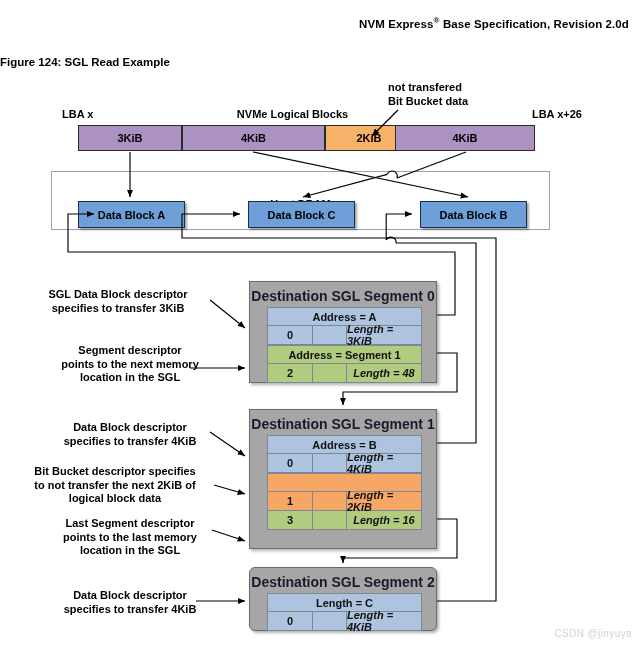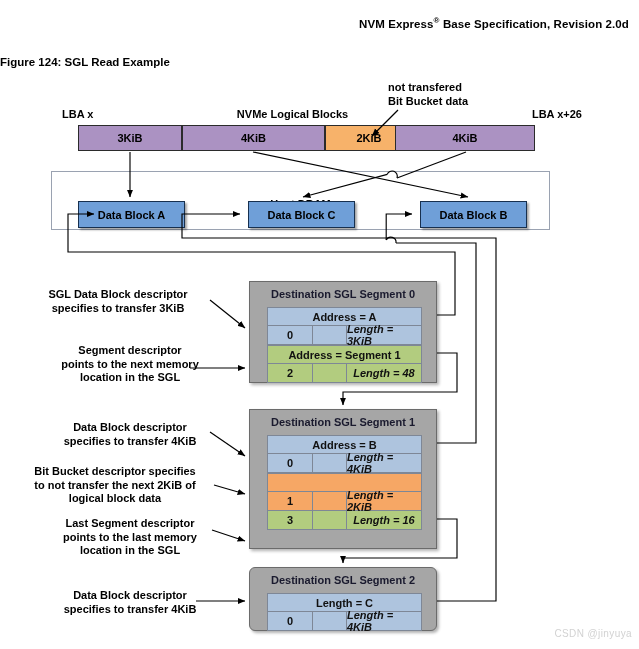--- a/index.html
+++ b/index.html
@@ -67,21 +67,21 @@
 
   
   .seg-box{
     background:#a6a6a6;
     border:1.5px solid #6b6b6b;
     box-sizing:border-box;
     box-shadow:2px 2px 3px rgba(0,0,0,.3);
   }
   .seg-title{
     position:absolute;left:0;top:6px;width:100%;
-    text-align:center;font-size:11px;font-weight:bold;color:#1a1a2e;
+    text-align:center;font-size:14px;font-weight:bold;color:#1a1a2e;
   }
   .desc{position:absolute;}
   .desc-addr{
     height:19px;box-sizing:border-box;
     border:1px solid #7e8796;
     display:flex;align-items:center;justify-content:center;
     font-size:11px;font-weight:bold;color:#111;
   }
   .desc-row{
     height:19px;box-sizing:border-box;

